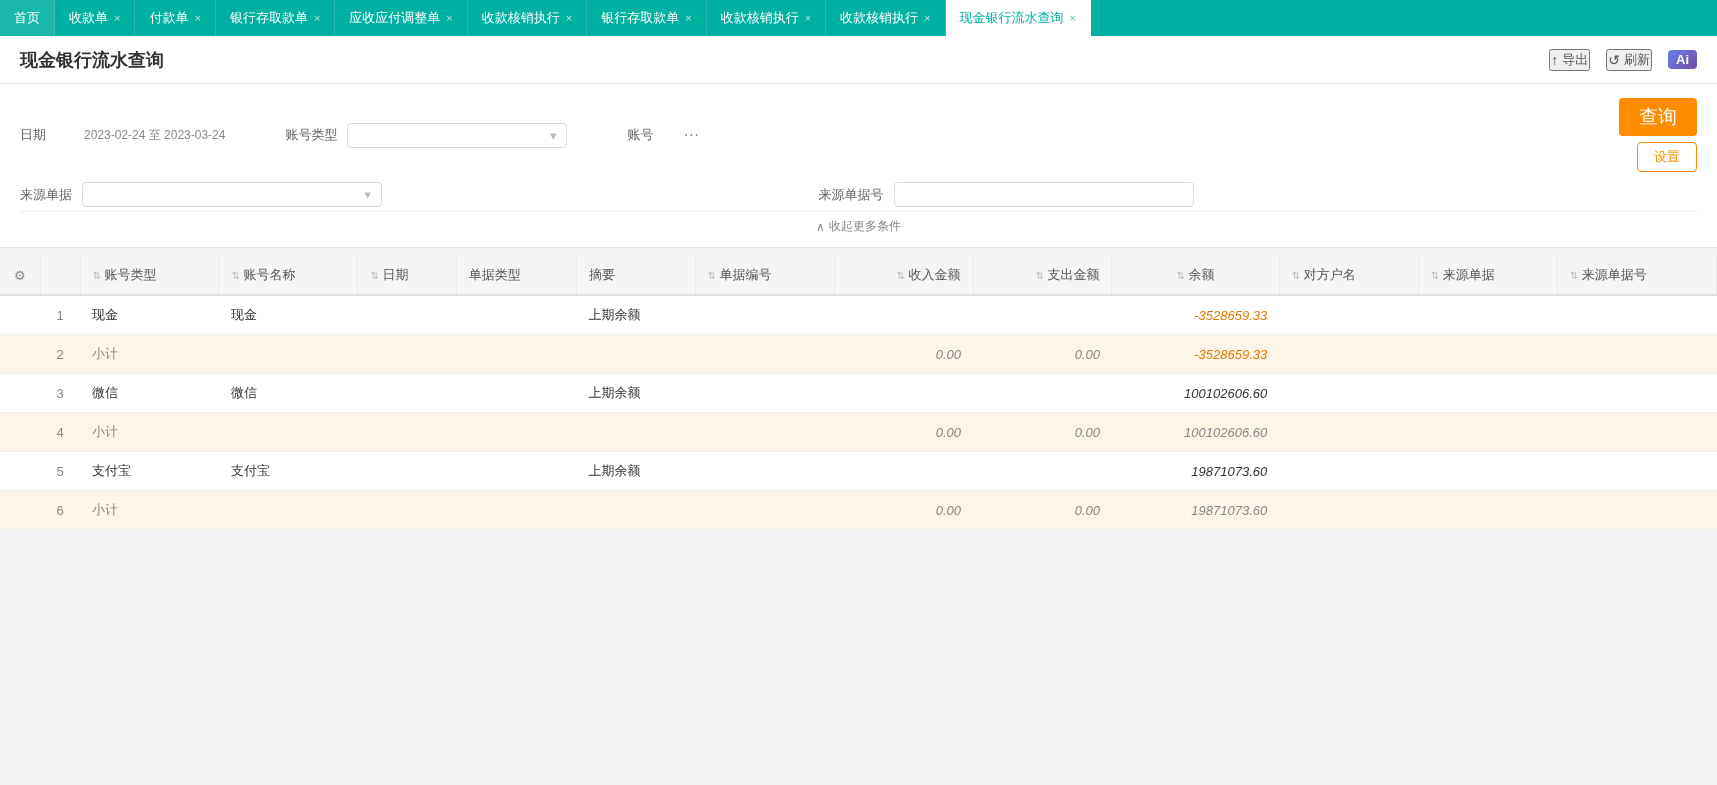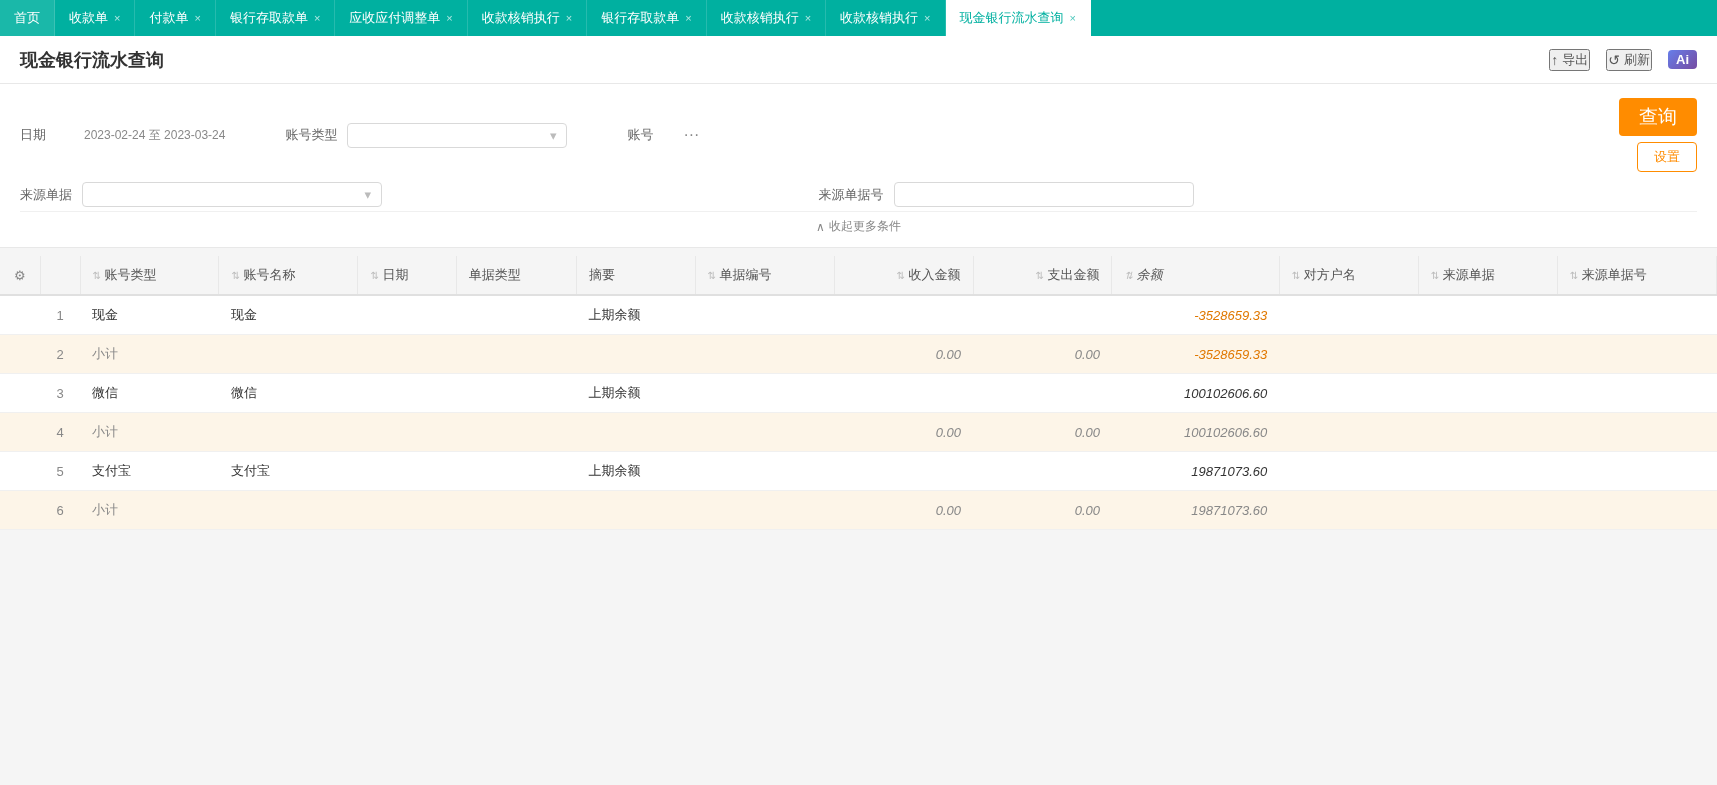--- a/index.html
+++ b/index.html
@@ -383,21 +383,21 @@
           单据编号
         </th>
         <th style="text-align:right;">
           <span style="color:#bbb;font-size:10px;">⇅</span>
           收入金额
         </th>
         <th style="text-align:right;">
           <span style="color:#bbb;font-size:10px;">⇅</span>
           支出金额
         </th>
-        <th style="text-align:left;font-style:italic;">
+        <th style="text-align:center;">
           <span style="color:#bbb;font-size:10px;">⇅</span>
           余额
         </th>
         <th>
           <span style="color:#bbb;font-size:10px;">⇅</span>
           对方户名
         </th>
         <th>
           <span style="color:#bbb;font-size:10px;">⇅</span>
           来源单据

